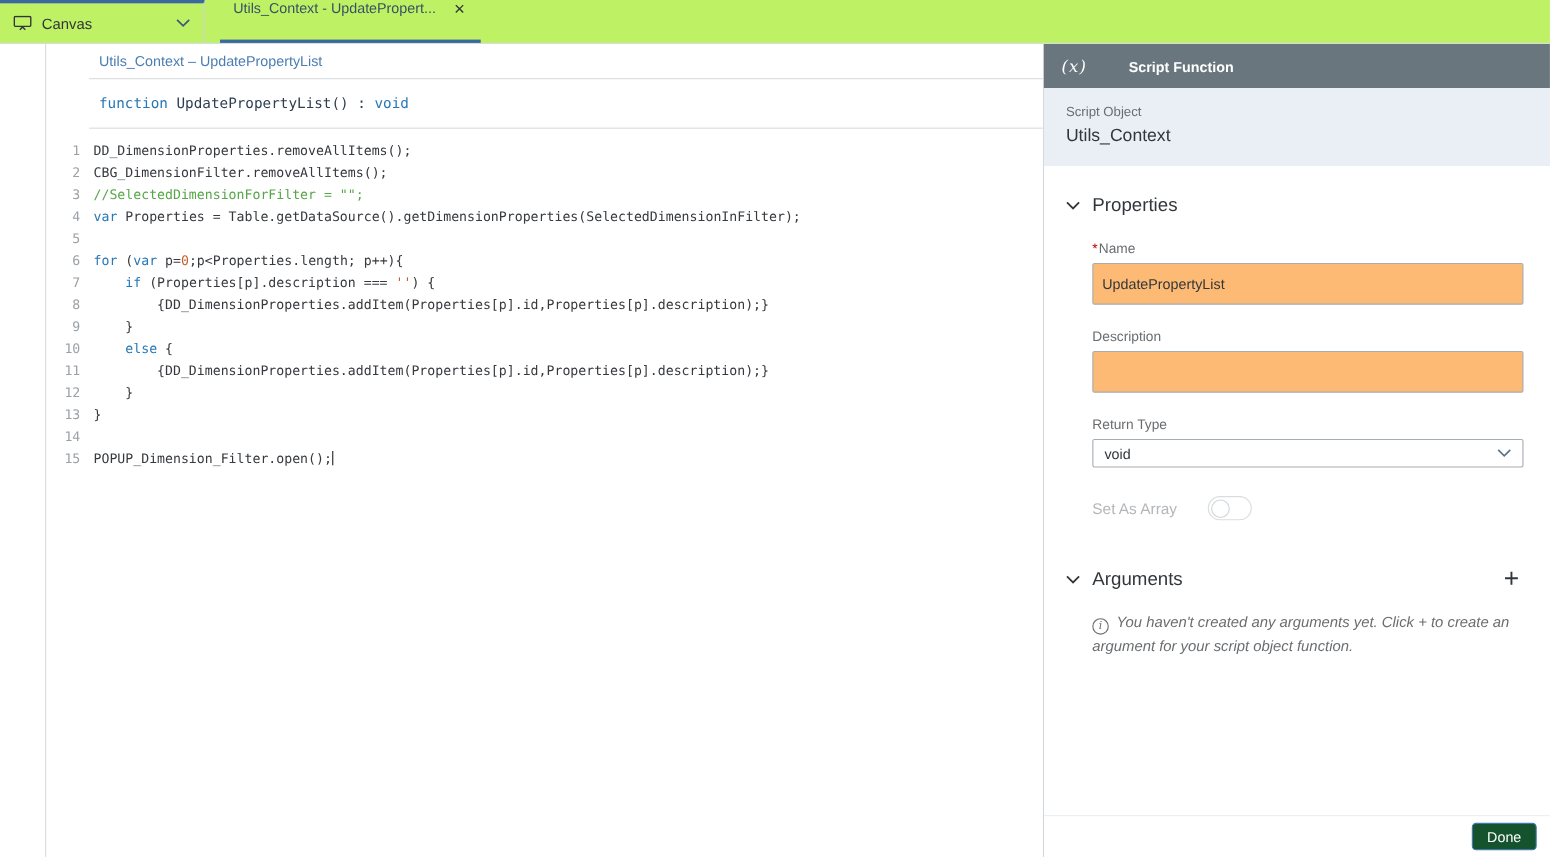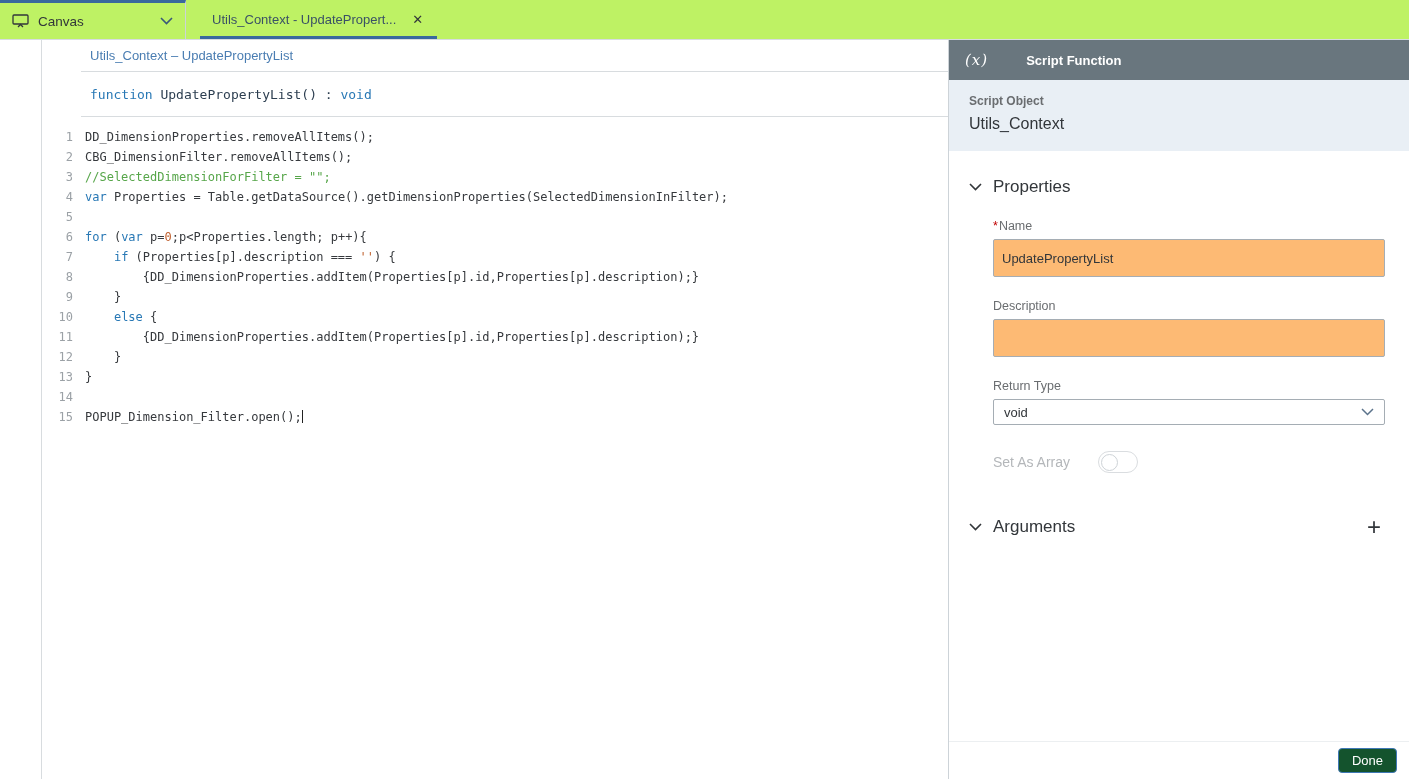--- a/index.html
+++ b/index.html
@@ -5,21 +5,21 @@
   * { margin:0; padding:0; box-sizing:border-box; }
   html,body { width:1409px; height:779px; overflow:hidden; background:#fff;
     font-family:"Liberation Sans", sans-serif; -webkit-font-smoothing:antialiased; }
 
   
   .topbar { height:40px; width:100%; background:#bef264; border-bottom:1px solid #d7dce1;
     display:flex; align-items:stretch; }
   .canvas-select { width:186px; border-top:3px solid #39699e; border-right:1px solid #ccd3d9;
     display:flex; align-items:center; padding:0 12px 0 12px; gap:9px; cursor:pointer; }
   .canvas-select .lbl { flex:1; font-size:13.5px; color:#32363a; }
-  .tab { margin-left:14px; position:relative; display:flex; align-items:center; gap:14px;
+  .tab { margin-left:14px; position:relative; display:flex; align-items:flex-start; gap:14px;
     padding:0 12px; cursor:pointer; }
   .tab::after { content:""; position:absolute; left:0; right:0; bottom:0; height:3px; background:#39699e; }
   .tab .tab-label { font-size:13px; color:#3a5166; }
   .tab .tab-close { font-size:13px; color:#32363a; line-height:1; padding:2px; }
 
   
   .main { display:flex; height:739px; }
   .doc { flex:1; position:relative; background:#fff; min-width:0;padding-left:40px; }
   .gutter-line { position:absolute; left:41px; top:0; bottom:0; width:1px; background:#d8dcdf; }
   .doc-header { margin-left:41px; height:32px; border-bottom:1px solid #d8dcdf;
@@ -40,21 +40,21 @@
   .caret { display:inline-block; width:1px; height:13px; background:#222; vertical-align:-2px; }
 
   
   .panel { width:461px; flex:0 0 461px; border-left:1px solid #cdd3d8; display:flex;
     flex-direction:column; background:#fff; }
   .panel-header { height:40px; flex:0 0 40px; background:#69767e; color:#fff;
     display:flex; align-items:center; padding:0 16px; }
   .fx-icon { font-family:"DejaVu Serif", serif; font-style:italic; font-size:15px; letter-spacing:1px; }
   .panel-title { margin-left:38px; font-size:13px; font-weight:600; }
   .script-object { background:#e9eff5; padding:14px 20px 18px 20px; }
-  .script-object .so-label { font-size:12px; color:#6a6d70;font-weight:bold; }
+  .script-object .so-label { font-size:12px; color:#6a6d70; }
   .script-object .so-value { font-size:16px; color:#32363a; margin-top:7px; }
   .panel-body { flex:1; padding:26px 24px 0 20px; overflow:hidden; }
   .section-head { display:flex; align-items:center; gap:11px; cursor:pointer; }
   .section-title { font-size:17px; color:#32363a; }
   .plus-btn { margin-left:auto; font-size:24px; font-weight:300; color:#32363a; line-height:20px;
     background:none; border:none; cursor:pointer; padding:0 4px; }
   .fields { margin-left:24px; }
   .field-label { font-size:12.5px; color:#6a6d70; margin:22px 0 6px 0; }
   .req { color:#c00000; margin-right:1px; }
   .text-input { width:100%; height:38px; border:1px solid #a5adb4; border-radius:2px;
@@ -228,20 +228,23 @@
       <div class="args-section">
         <div class="section-head">
           <span>
             <svg width="13" height="8" viewBox="0 0 13 8">
                 <polyline points="1,1 6.5,6.5 12,1" fill="none" stroke="#32363a" stroke-width="1.6"></polyline>
               </svg>
           </span>
           <span class="section-title">Arguments</span>
           <button class="plus-btn">+</button>
         </div>
+        <div class="info-row">
+          <span class="info-icon">i</span><span>You haven't created any arguments yet. Click + to create an argument for your script object function.</span>
+        </div>
       </div>
 
     </div>
 
     <div class="panel-footer">
       <button class="done-btn">Done</button>
     </div>
 
   </div>
 </div>

